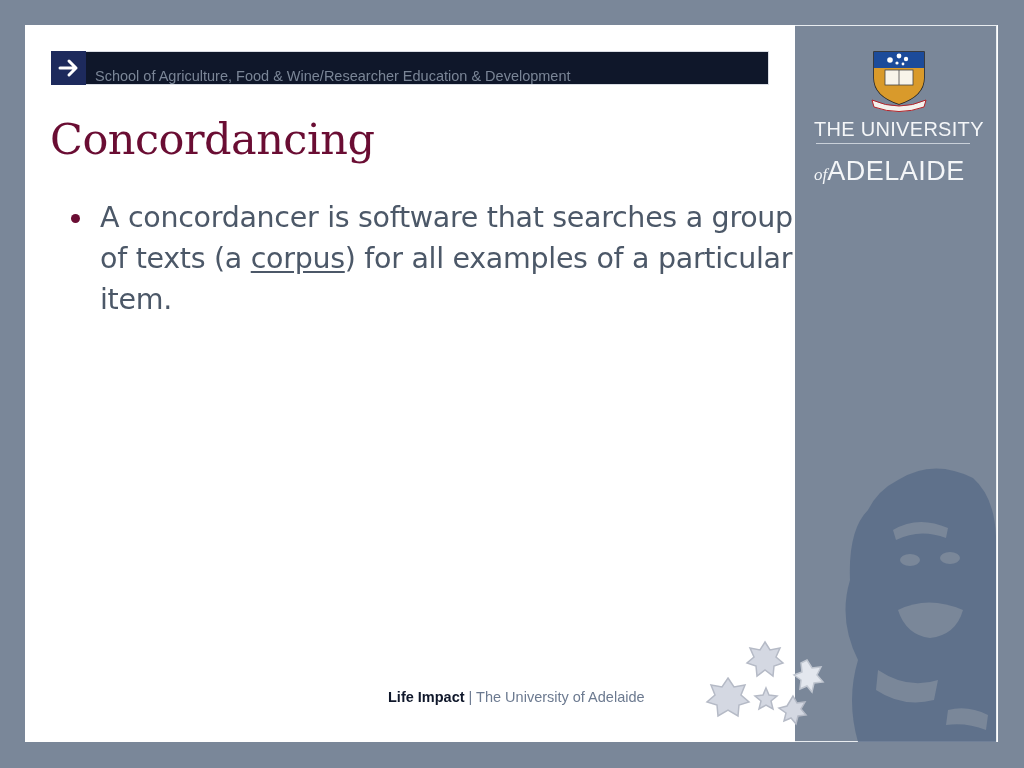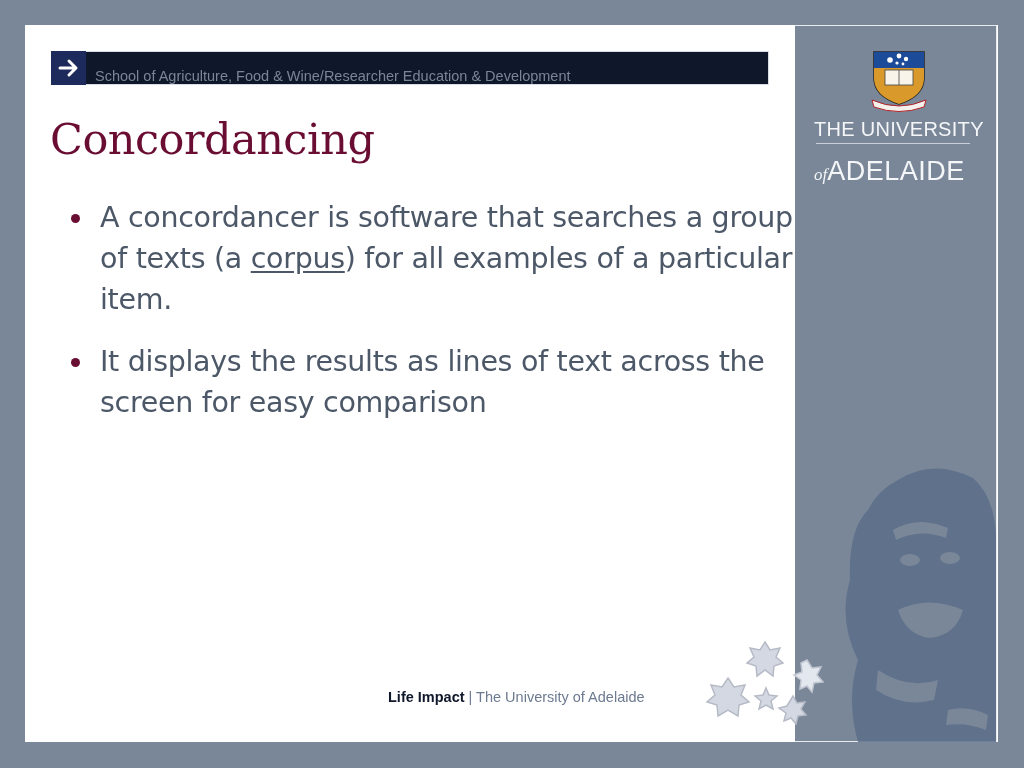--- a/index.html
+++ b/index.html
@@ -131,18 +131,17 @@
         <path d="M2 10 H18 M11 3 L18 10 L11 17" stroke="#fff" stroke-width="3" fill="none" stroke-linecap="round" stroke-linejoin="round"></path>
       </svg>
   </div>
   <span class="bc-text">School of Agriculture, Food &amp; Wine/Researcher Education &amp; Development</span>
 </div>
 
 <h1 class="title">Concordancing</h1>
 
 <ul class="bullets">
   <li class="bullet"><span>A concordancer is software that searches a group of texts (a </span><u>corpus</u><span>) for all examples of a particular item.</span></li>
-  <li class="bullet">It displays the results as lines of text across the screen for easy comparison</li>
 </ul>
 
 <div class="footer">
   <b>Life Impact</b><span> | </span><span>The University of Adelaide</span>
 </div>
 
 </body></html>

